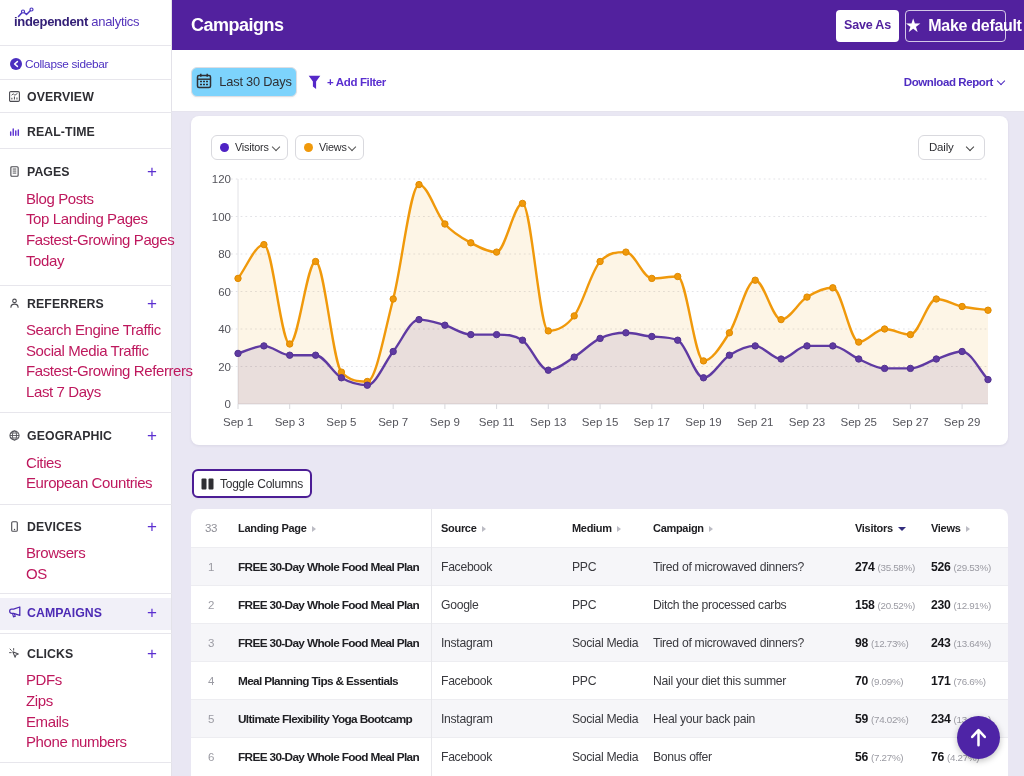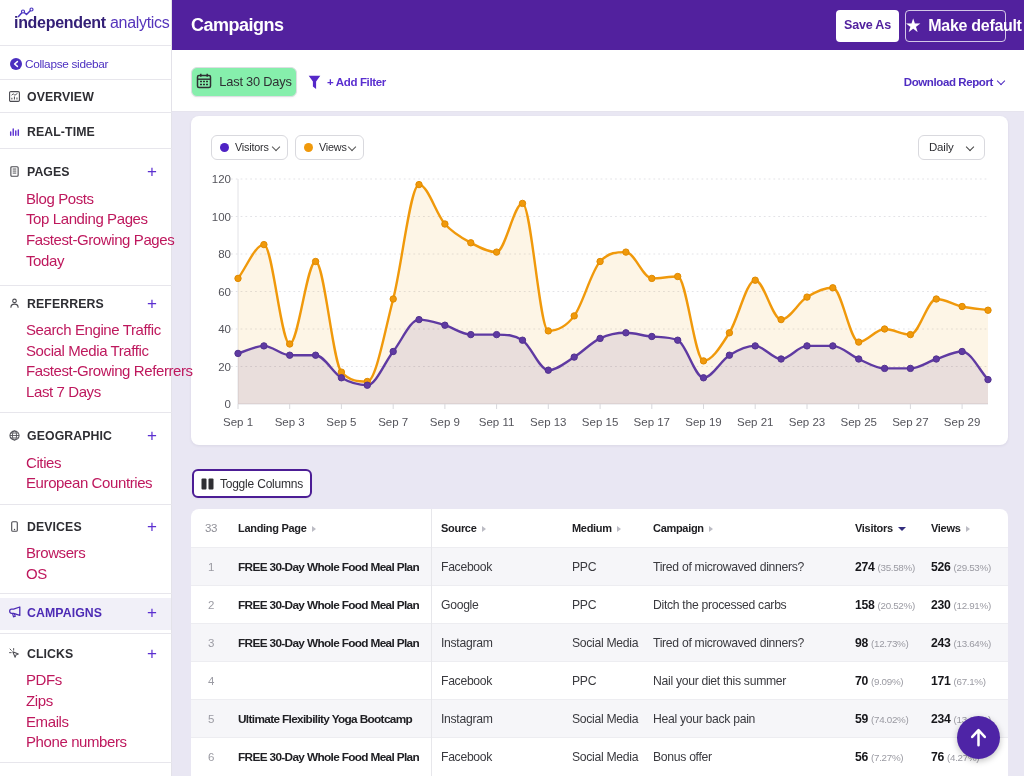--- a/index.html
+++ b/index.html
@@ -1,40 +1,40 @@
 <!DOCTYPE html>
 <html><head>
 <meta charset="utf-8">
 <style>
 * { margin:0; padding:0; box-sizing:border-box; }
 html,body { width:1024px; height:776px; overflow:hidden; font-family:"Liberation Sans",sans-serif; background:#e9e7f3; }
 
 #sidebar { position:absolute; left:0; top:0; width:172px; height:776px; background:#fff; border-right:1px solid #e3e2e9; }
-.logo { position:absolute; left:14px; top:14px; white-space:nowrap; font-size:16px; letter-spacing:-0.3px; }
+.logo { position:absolute; left:14px; top:14px; white-space:nowrap; font-size:13px; letter-spacing:-0.3px; }
 .logo b { color:#342077; font-weight:700; }
 .logo span { color:#5534bb; font-weight:400; }
 
 .sdiv { position:absolute; left:0; width:172px; border-top:1px solid #e7e6ec; }
 .collapse { position:absolute; left:10px; top:57px; font-size:11.8px; letter-spacing:-0.3px; color:#4b2fc0; }
 .collapse .cc { display:inline-block; vertical-align:-2px; margin-right:3px; }
 .sec { position:absolute; left:9px; width:154px; font-size:12.3px; font-weight:700; color:#2e2e33; letter-spacing:0.1px; white-space:nowrap; }
 .sec .ict { display:inline-block; width:18px; vertical-align:-1px; }
 .sec .plus { position:absolute; right:6px; top:-3px; color:#5b2fd0; font-size:17px; font-weight:400; }
 .sub { position:absolute; left:26px; font-size:15px; letter-spacing:-0.4px; color:#be185d; white-space:nowrap; }
 #campRow { position:absolute; left:0; top:598px; width:171px; height:32px; background:#f1f0f8; }
 .sec.camp { color:#4d2bb5; }
 
 #header { position:absolute; left:172px; top:0; width:852px; height:50px; background:#52219e; }
 #header h1 { position:absolute; left:19px; top:15px; font-size:18px; font-weight:700; color:#fff; letter-spacing:-0.5px; }
 .hbtn { position:absolute; top:10px; height:32px; border-radius:4px; font-size:13.5px; line-height:30px; text-align:center; white-space:nowrap; }
 #saveAs { left:664px; width:63px; background:#fff; color:#52219e; font-weight:700; font-size:12.5px; letter-spacing:-0.2px; }
 #makeDef { left:733px; width:101px; letter-spacing:-0.3px; font-size:16px; border:1px solid rgba(255,255,255,0.75); color:#fff; font-weight:700; }
 
 #toolbar { position:absolute; left:172px; top:50px; width:852px; height:62px; background:#fff; border-bottom:1px solid #e6e4ee; }
-#dateBtn { position:absolute; left:19px; top:17px; width:106px; height:30px; background:#86efac; border:1px solid #dedee3; border-radius:6px; font-size:12.8px; letter-spacing:-0.2px; color:#2f2f33; line-height:28px; text-align:center; box-shadow:0 1px 2px rgba(0,0,0,0.04); }
+#dateBtn { position:absolute; left:19px; top:17px; width:106px; height:30px; background:#7dd3fc; border:1px solid #dedee3; border-radius:6px; font-size:12.8px; letter-spacing:-0.2px; color:#2f2f33; line-height:28px; text-align:center; box-shadow:0 1px 2px rgba(0,0,0,0.04); }
 #addFilter { position:absolute; left:136px; top:25px; font-size:11.5px; letter-spacing:-0.35px; color:#5a2fd0; font-weight:700; }
 #dlReport { position:absolute; right:20px; top:26px; font-size:11.5px; letter-spacing:-0.4px; color:#4f2cc2; font-weight:700; }
 .chev { display:inline-block; width:6px; height:6px; border-right:1.8px solid currentColor; border-bottom:1.8px solid currentColor; transform:rotate(45deg); vertical-align:2px; margin-left:5px; }
 
 #chartCard { position:absolute; left:191px; top:116px; width:817px; height:329px; background:#fff; border-radius:8px; box-shadow:0 1px 3px rgba(40,30,80,0.08); }
 .selBtn { position:absolute; top:19px; height:25px; background:#fff; border:1px solid #d9d9de; border-radius:6px; font-size:10.8px; letter-spacing:-0.2px; color:#2f2f33; line-height:23px; padding:0 8px; white-space:nowrap; }
 .selBtn .chev { position:absolute; right:8px; top:8px; }
 .dot { display:inline-block; width:9px; height:9px; border-radius:50%; margin-right:6px; vertical-align:-1px; }
 #vbtn { left:20px; width:77px; }
 #wbtn { left:104px; width:69px; }
@@ -240,25 +240,26 @@
     <div class="cell cnum">3</div>
     <div class="cell cpage">FREE 30-Day Whole Food Meal Plan</div>
     <div class="cell csrc">Instagram</div>
     <div class="cell cmed">Social Media</div>
     <div class="cell ccamp">Tired of microwaved dinners?</div>
     <div class="cell cvis"><b>98</b> <span class="pct">(12.73%)</span></div>
     <div class="cell cviews"><b>243</b> <span class="pct">(13.64%)</span></div>
   </div>
   <div class="trow rline" style="top:152px">
     <div class="cell cnum">4</div>
+    <div class="cell cpage">Meal Planning Tips &amp; Essentials</div>
     <div class="cell csrc">Facebook</div>
     <div class="cell cmed">PPC</div>
     <div class="cell ccamp">Nail your diet this summer</div>
     <div class="cell cvis"><b>70</b> <span class="pct">(9.09%)</span></div>
-    <div class="cell cviews"><b>171</b> <span class="pct">(67.1%)</span></div>
+    <div class="cell cviews"><b>171</b> <span class="pct">(76.6%)</span></div>
   </div>
   <div class="trow gray rline" style="top:190px">
     <div class="cell cnum">5</div>
     <div class="cell cpage">Ultimate Flexibility Yoga Bootcamp</div>
     <div class="cell csrc">Instagram</div>
     <div class="cell cmed">Social Media</div>
     <div class="cell ccamp">Heal your back pain</div>
     <div class="cell cvis"><b>59</b> <span class="pct">(74.02%)</span></div>
     <div class="cell cviews"><b>234</b> <span class="pct">(13.13%)</span></div>
   </div>

